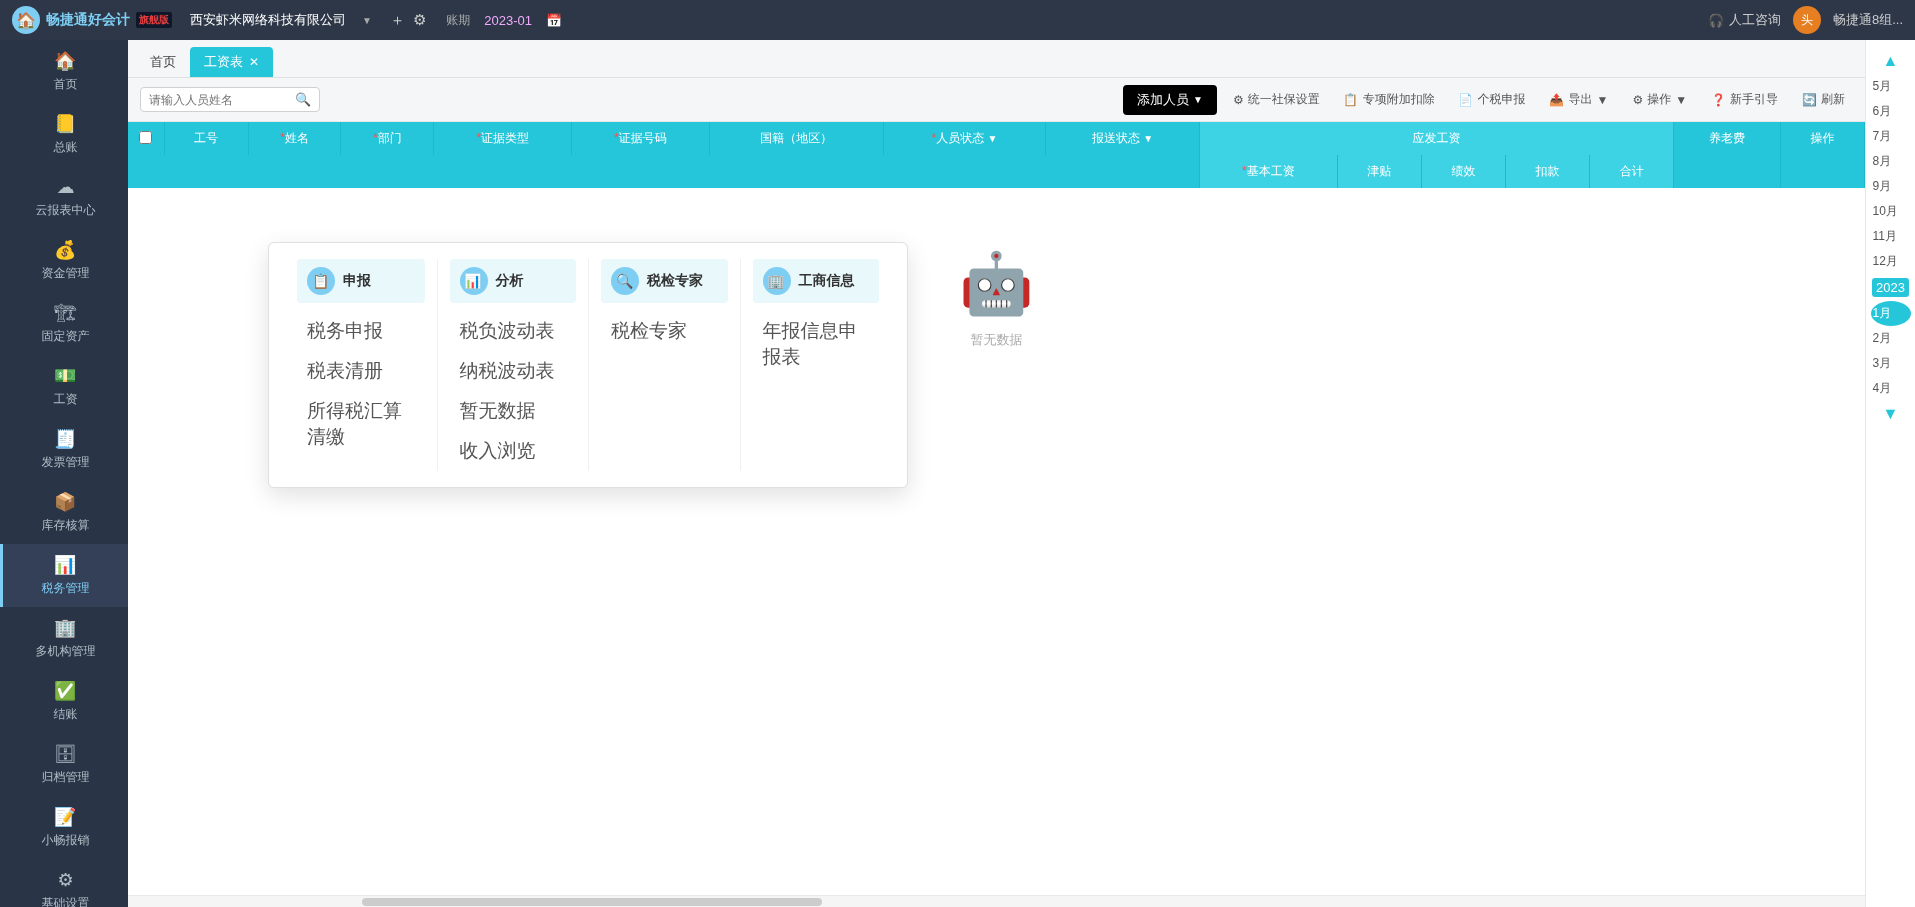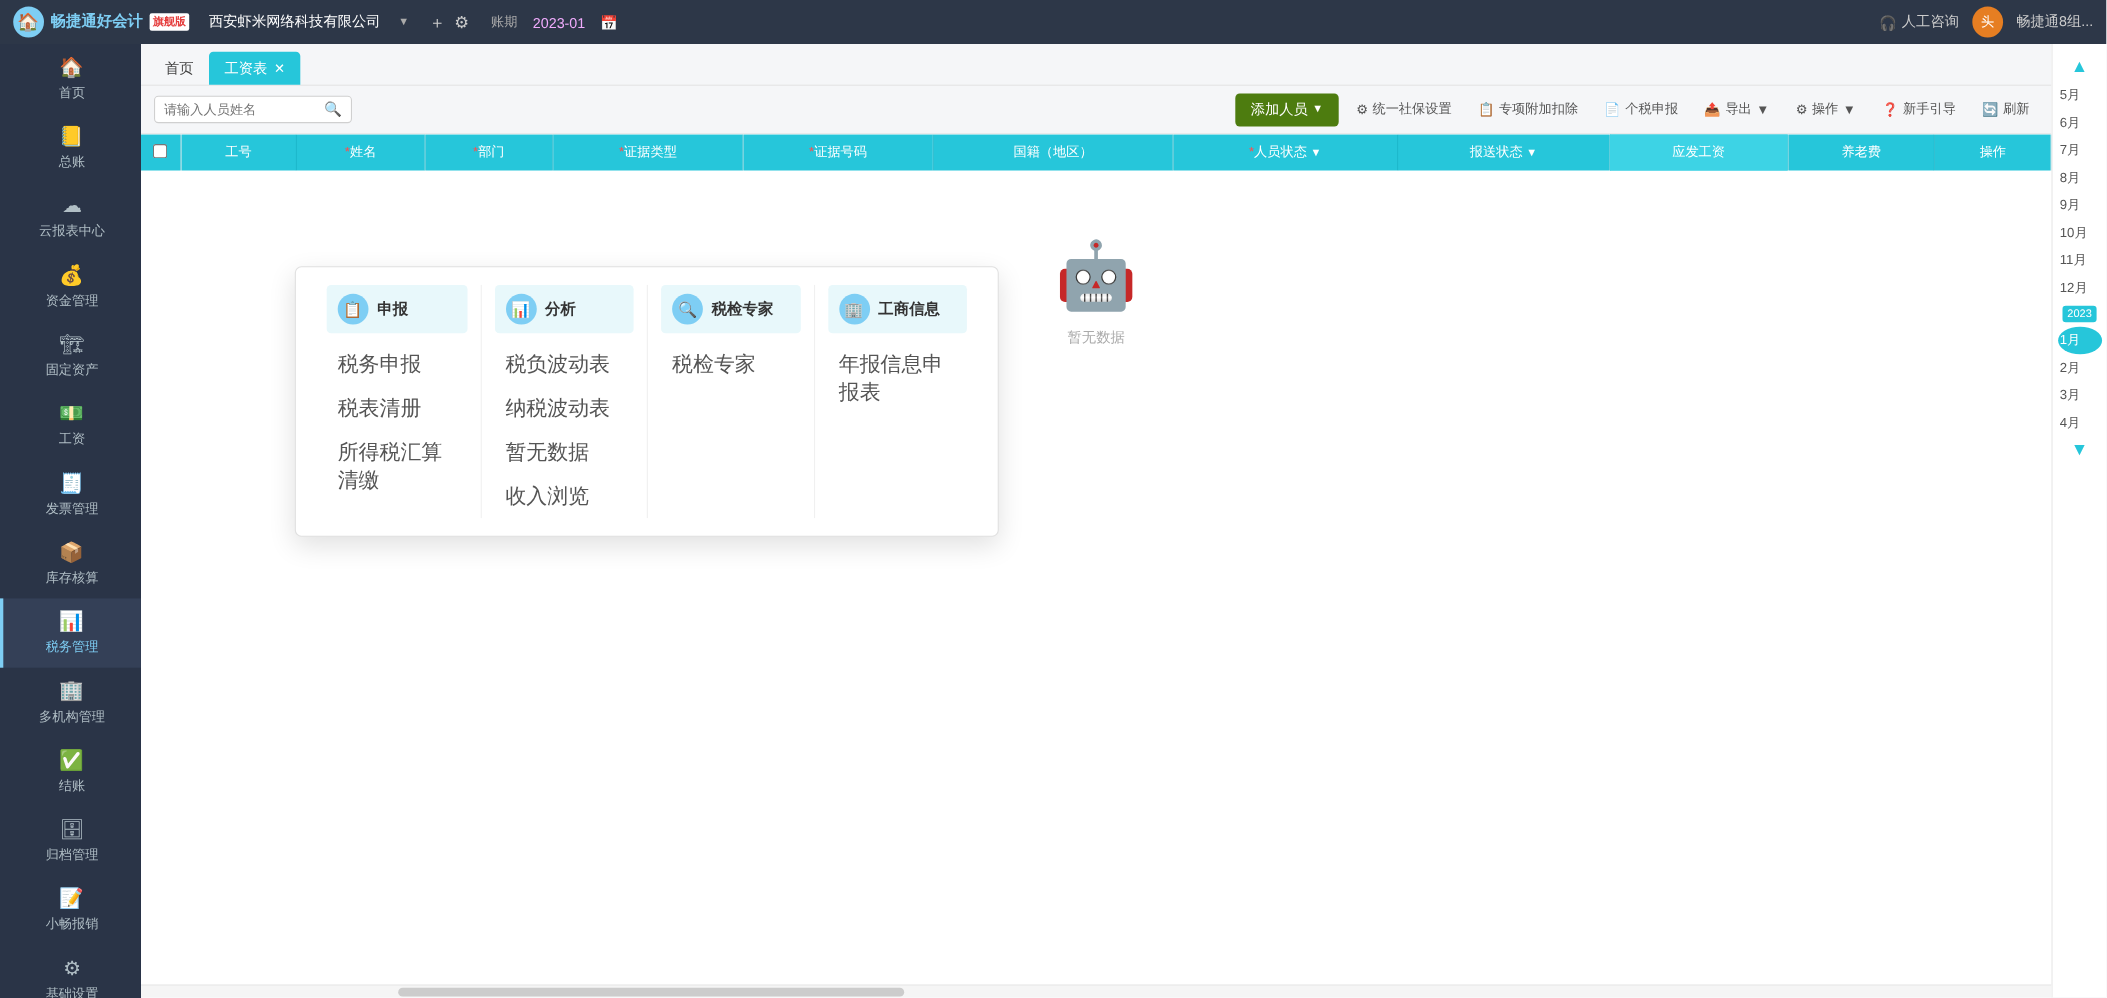--- a/index.html
+++ b/index.html
@@ -12,21 +12,21 @@
       display: flex;
       align-items: center;
       padding: 0 12px;
       gap: 10px;
       flex-shrink: 0;
     }
     .app-logo {
       display: flex; align-items: center; gap: 6px; color: #7ecef4; font-size: 14px; font-weight: bold;
     }
     .logo-icon { width: 28px; height: 28px; background: #7ecef4; border-radius: 50%; display: flex; align-items: center; justify-content: center; color: #1a2535; font-size: 16px; }
-    .logo-sub { font-size: 10px; color: #e53e3e; background: #ffffff; padding: 1px 3px; border-radius: 2px; }
+    .logo-sub { font-size: 10px; color: #e53e3e; background: #0f172a; padding: 1px 3px; border-radius: 2px; }
     .company-selector {
       display: flex; align-items: center; gap: 16px; color: #fff; font-size: 13px; cursor: pointer; margin-left: 8px;
     }
     .company-selector .chevron { color: #aaa; font-size: 10px; }
     .header-icons { display: flex; align-items: center; gap: 8px; margin-left: 8px; color: #ccc; }
     .header-icons span { cursor: pointer; font-size: 15px; }
     .period-label { color: #aaa; font-size: 12px; margin-left: 10px; }
     .period-value { color: #f0abfc; font-size: 13px; margin-left: 4px; }
     .period-icon { color: #7ecef4; margin-left: 4px; cursor: pointer; }
     .header-right { margin-left: auto; display: flex; align-items: center; gap: 12px; }
@@ -106,21 +106,21 @@
       padding: 0 12px;
       gap: 8px;
       flex-shrink: 0;
     }
     .search-box {
       display: flex; align-items: center; background: #fff; border: 1px solid #d0d0d0; border-radius: 4px; padding: 4px 8px; gap: 6px; width: 180px;
     }
     .search-box input { border: none; outline: none; font-size: 12px; color: #666; width: 140px; background: transparent; }
     .search-icon { color: #999; font-size: 13px; }
     .spacer { flex: 1; }
-    .btn-add { background: #4d7c0f; color: #fff; border: none; border-radius: 4px; padding: 6px 14px; font-size: 13px; cursor: pointer; display: flex; align-items: center; gap: 4px; }
+    .btn-add { background: #000000; color: #fff; border: none; border-radius: 4px; padding: 6px 14px; font-size: 13px; cursor: pointer; display: flex; align-items: center; gap: 4px; }
     .btn-add .arrow { font-size: 10px; }
     .toolbar-action { display: flex; align-items: center; gap: 4px; color: #555; font-size: 12px; cursor: pointer; padding: 4px 8px; }
 
     
     .table-wrapper {
       flex: 1;
       overflow: auto;
       position: relative;
     }
     .data-table {
@@ -192,21 +192,21 @@
     .month-item {
       width: 40px;
       text-align: left;
       padding: 4px 2px;
       font-size: 12px;
       color: #555;
       cursor: pointer;
       border-radius: 4px;
     }
     .month-item.active { background: #26c6da; color: #fff; border-radius: 50%; }
-    .year-badge { background: #26c6da; color: #fff; font-size: 10px; padding: 2px 4px; border-radius: 3px; margin: 4px 0; text-align: center; }
+    .year-badge { background: #26c6da; color: #fff; font-size: 13px; padding: 2px 4px; border-radius: 3px; margin: 4px 0; text-align: center; }
     .nav-arrow { color: #26c6da; cursor: pointer; font-size: 16px; padding: 4px; }
 
     
     .no-data {
       display: flex; flex-direction: column; align-items: center; justify-content: center;
       padding: 60px 0; color: #aaa; font-size: 13px;
     }
     .no-data-icon { font-size: 60px; color: #c5e9f5; margin-bottom: 12px; }
 
     
@@ -378,20 +378,30 @@
               <th><span class="required-mark">*</span>姓名</th>
               <th><span class="required-mark">*</span>部门</th>
               <th><span class="required-mark">*</span>证据类型</th>
               <th><span class="required-mark">*</span>证据号码</th>
               <th>国籍（地区）</th>
               <th><span class="required-mark">*</span>人员状态 <span style="font-size:10px;">▼</span></th>
               <th>报送状态 <span style="font-size:10px;">▼</span></th>
               <th colspan="5" style="background:#3dd3e5;">应发工资</th>
               <th>养老费</th>
               <th>操作</th>
+            </tr>
+            <tr style="background:#3dd3e5; color:#fff;">
+              <th colspan="9" style="background:#26c6da;"></th>
+              <th><span class="required-mark">*</span>基本工资</th>
+              <th>津贴</th>
+              <th>绩效</th>
+              <th>扣款</th>
+              <th>合计</th>
+              <th style="background:#26c6da;"></th>
+              <th style="background:#26c6da;"></th>
             </tr>
           </thead>
           <tbody>
           </tbody>
         </table>
 
         <div class="no-data">
           <div class="no-data-icon">🤖</div>
           <span>暂无数据</span>
         </div>

